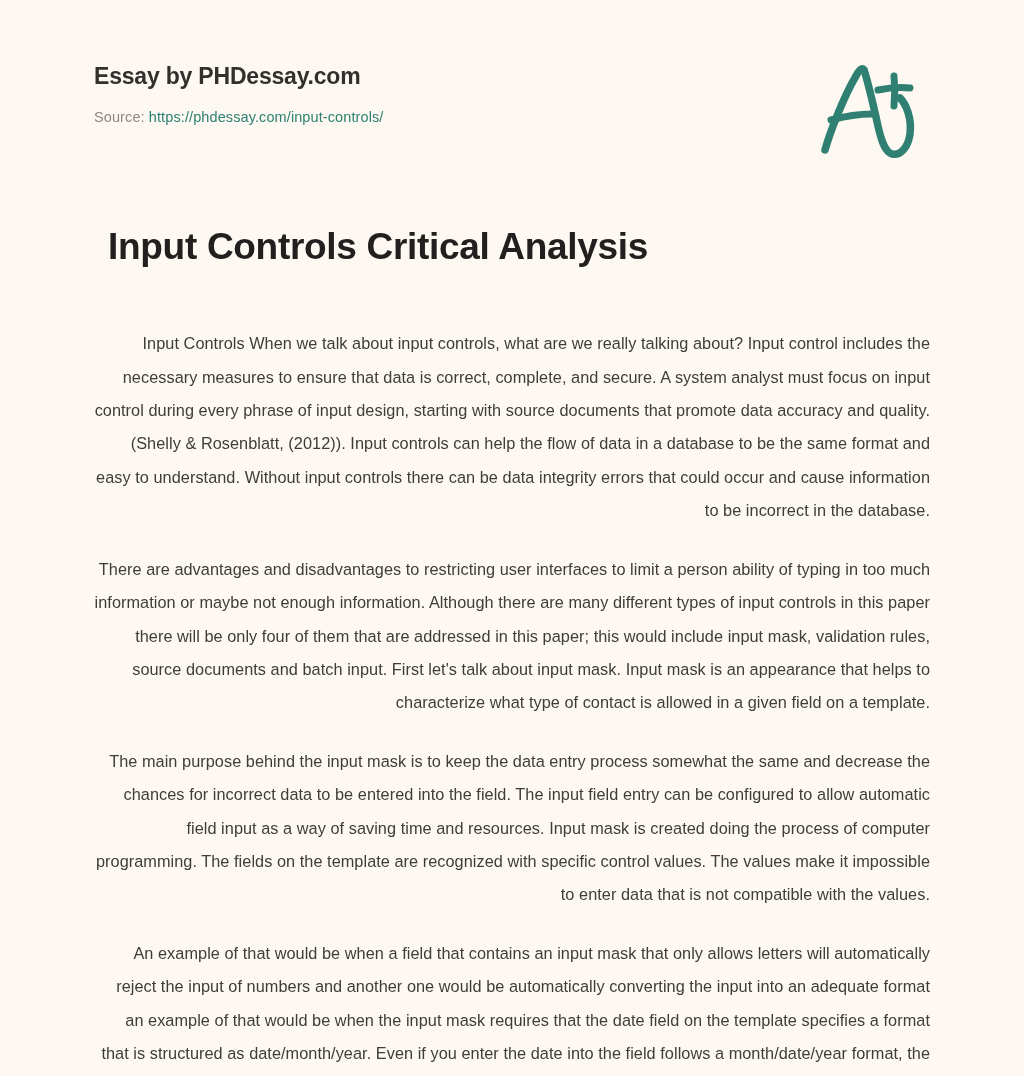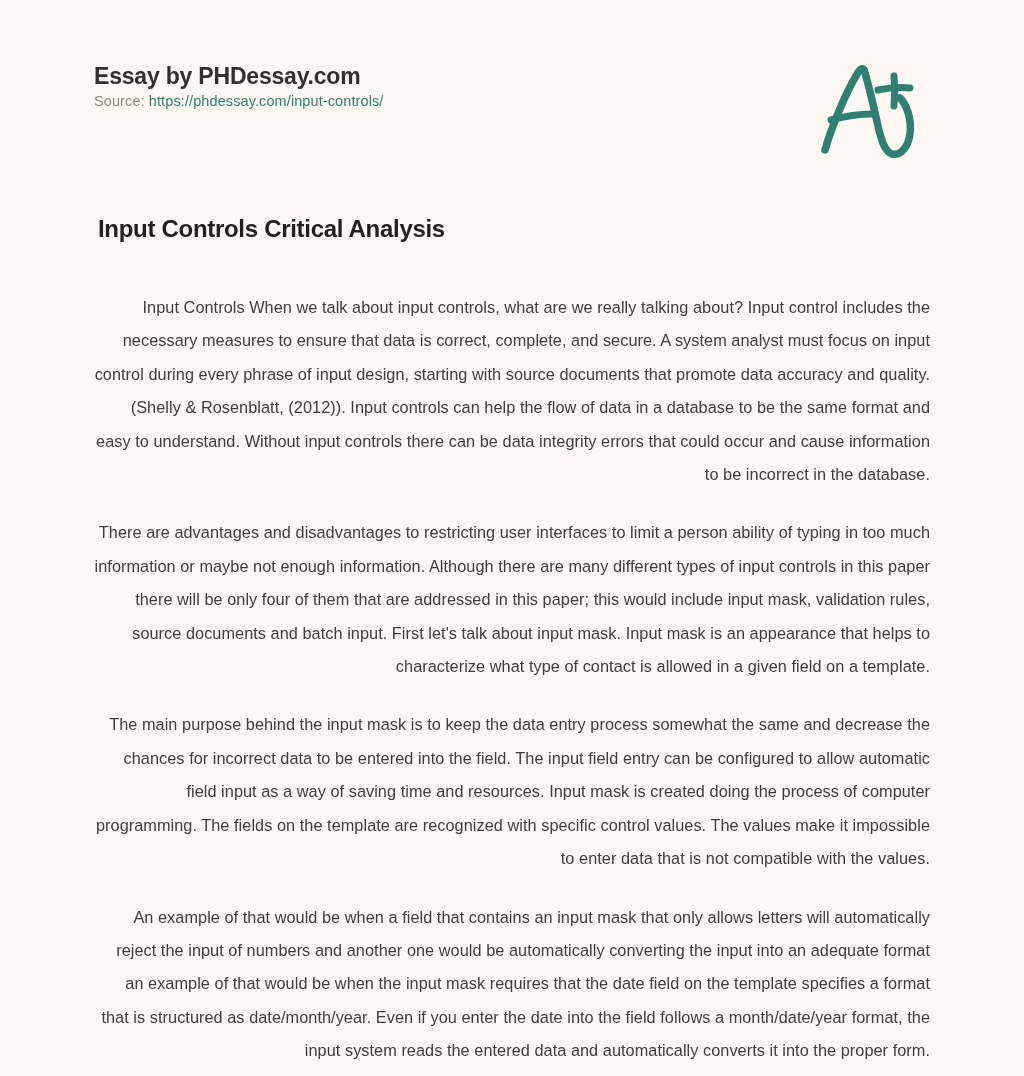--- a/index.html
+++ b/index.html
@@ -34,21 +34,21 @@
   .brand-title {
     font-size: 23px;
     font-weight: bold;
     letter-spacing: -0.2px;
     color: #332f2d;
     margin: 0;
     line-height: 1.2;
   }
 
   .source-line {
-    margin-top: 2px;
+    margin-top: 18px;
     font-size: 14.5px;
     line-height: 1.2;
     color: #8d8880;
     letter-spacing: 0.1px;
   }
 
   .source-label {
     color: #8d8880;
   }
 
@@ -60,23 +60,23 @@
   .logo {
     position: absolute;
     top: 52px;
     right: -10px;
     width: 140px;
     height: 110px;
   }
 
   
   .doc-title {
-    margin: 4px;
+    margin: 14px;
     padding-top: 88px;
-    font-size: 24px;
+    font-size: 37px;
     font-weight: bold;
     letter-spacing: -0.3px;
     color: #22201e;
     line-height: 1.25;
   }
 
   
   .article {
     padding-top: 43px;
   }

